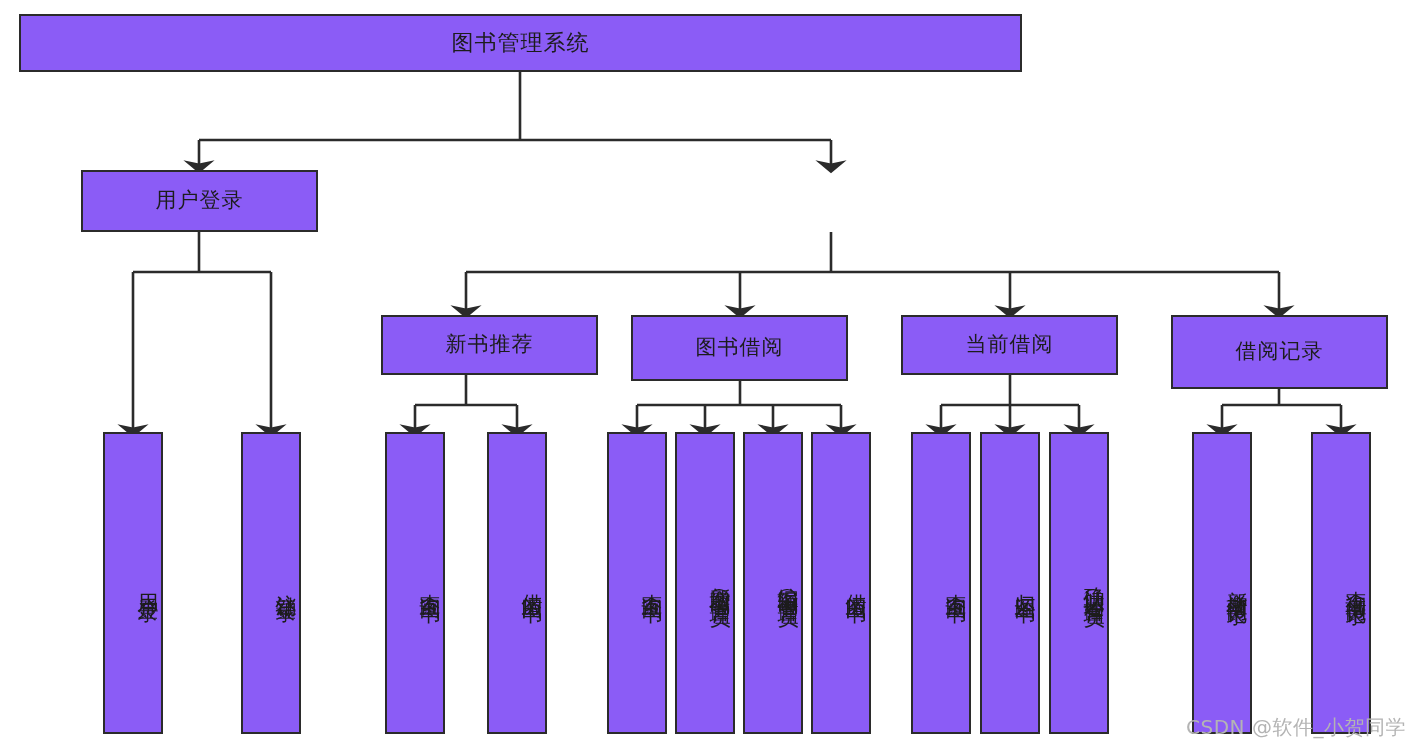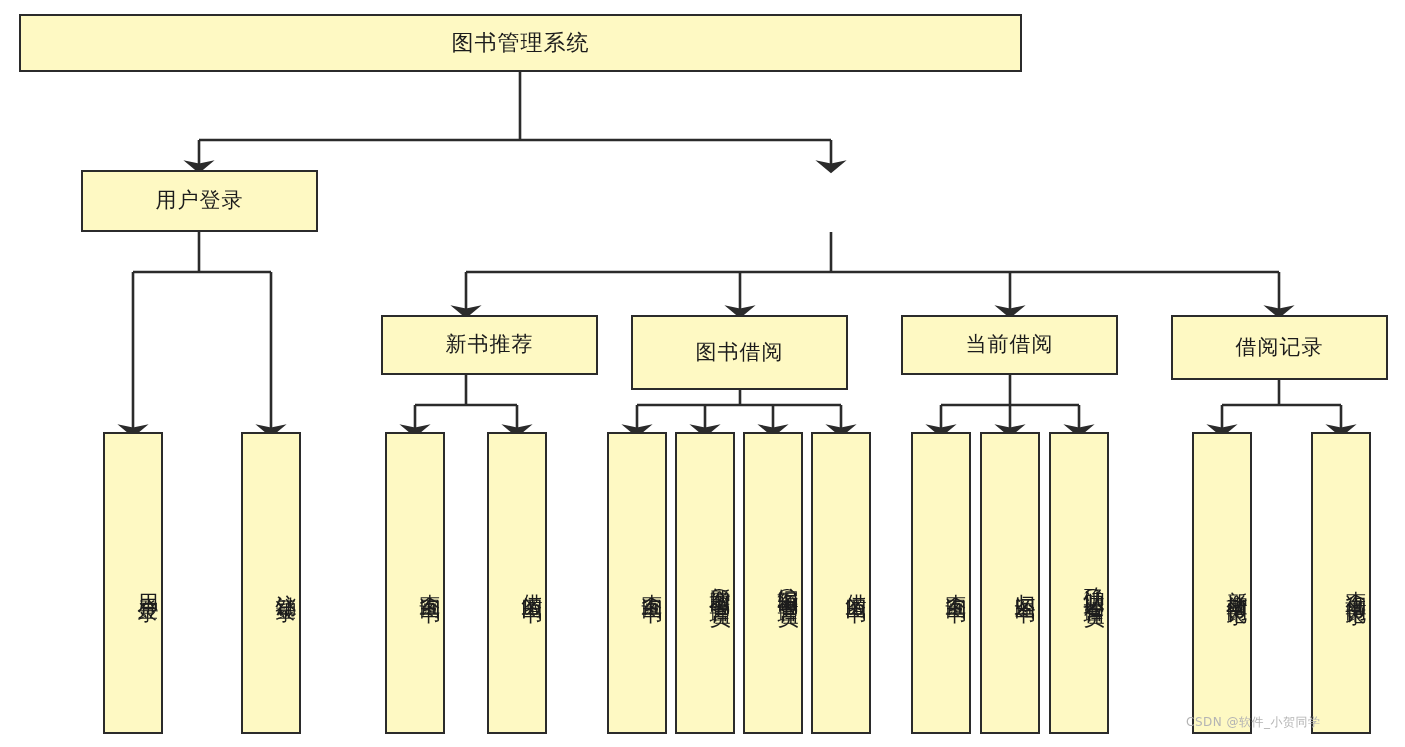--- a/index.html
+++ b/index.html
@@ -22,21 +22,21 @@
     position: absolute;
     left: 0;
     top: 0;
     width: 1405px;
     height: 747px;
     pointer-events: none;
   }
   .node {
     position: absolute;
     box-sizing: border-box;
-    background: #fef9c3;
+    background: #8b5cf6;
     border: 2px solid #2b2b2b;
     display: flex;
     align-items: center;
     justify-content: center;
     color: #1c1c1c;
     z-index: 2;
   }
   .node.horiz {
     font-size: 21px;
     letter-spacing: 1px;
@@ -59,21 +59,21 @@
     text-align: left;
     white-space: nowrap;
   }
   .node.vert.top-aligned {
     align-items: flex-start;
   }
   .watermark {
     position: absolute;
     left: 1186px;
     top: 714px;
-    font-size: 12px;
+    font-size: 20px;
     color: #b4b4b4;
     letter-spacing: 0.5px;
     white-space: nowrap;
     z-index: 3;
     font-family: "DejaVu Sans", "Liberation Sans", sans-serif;
   }
 </style>
 </head>
 <body>
 
@@ -129,25 +129,25 @@
     </g>
   </svg>
 
   <div class="node horiz root" style="left:19px; top:14px; width:1003px; height:58px;">图书管理系统</div>
 
   <div class="node horiz" style="left:81px; top:170px; width:237px; height:62px;">用户登录</div>
 
 
   <div class="node horiz" style="left:361px; top:315px; width:217px; height:60px;margin-left:20px;">新书推荐</div>
 
-  <div class="node horiz" style="left:631px; top:315px; width:217px; height:75px;text-align:center;">图书借阅</div>
+  <div class="node horiz" style="left:631px; top:315px; width:217px; height:66px;text-align:center;">图书借阅</div>
 
   <div class="node horiz" style="left:901px; top:315px; width:217px; height:60px;">当前借阅</div>
 
-  <div class="node horiz" style="left:1171px; top:315px; width:217px; height:65px;">借阅记录</div>
+  <div class="node horiz" style="left:1171px; top:315px; width:217px; height:74px;">借阅记录</div>
 
   <div class="node vert" style="left:103px; top:432px; width:60px; height:302px;">用户登录</div>
 
   <div class="node vert" style="left:241px; top:432px; width:60px; height:302px;">注销登录</div>
 
   <div class="node vert" style="left:385px; top:432px; width:60px; height:302px;">查询图书</div>
 
   <div class="node vert" style="left:487px; top:432px; width:60px; height:302px;">借阅图书</div>
 
   <div class="node vert" style="left:607px; top:432px; width:60px; height:302px;">查询图书</div>

